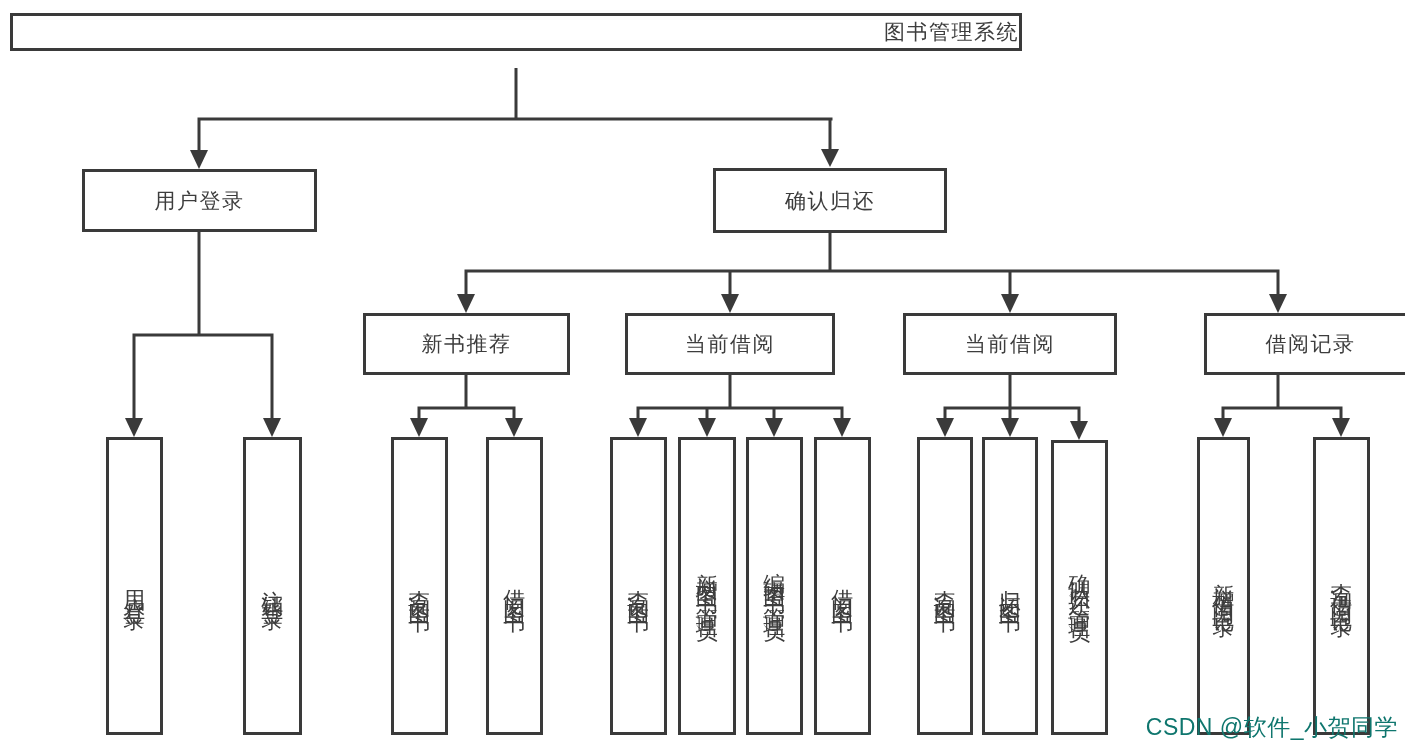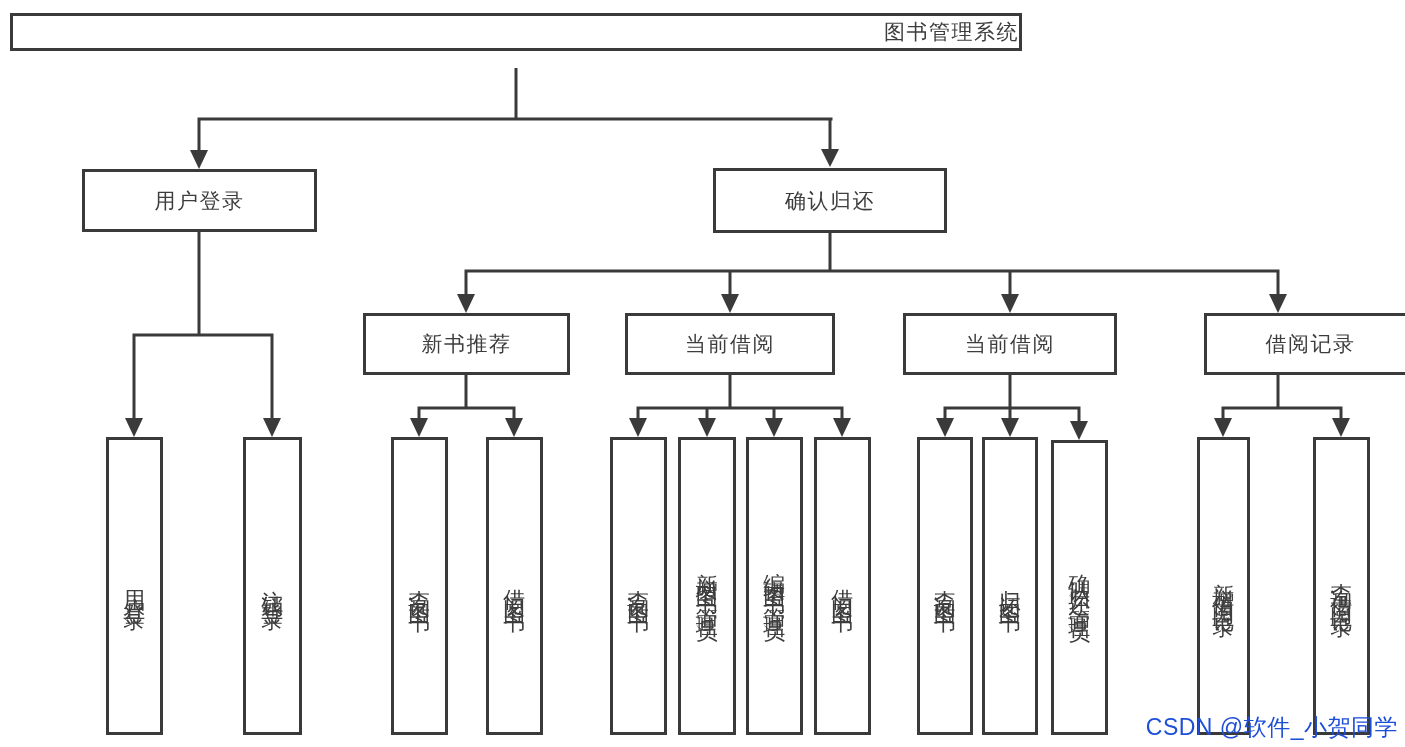--- a/index.html
+++ b/index.html
@@ -15,21 +15,21 @@
   }
   .node .label {
     color:#3d3d3d; font-size:21px; letter-spacing:1.5px; white-space:nowrap;
   }
   .node.v .label {
     writing-mode:vertical-rl; text-orientation:mixed;
     font-size:22px; letter-spacing:7px; line-height:1.15; white-space:normal;
   }
   #watermark {
     position:absolute; right:7px; bottom:4px; z-index:5;
-    color:#1d4ed8; font-size:23px; letter-spacing:0.5px; white-space:nowrap;
+    color:#0f766e; font-size:23px; letter-spacing:0.5px; white-space:nowrap;
   }
 </style>
 </head>
 <body>
 
 <div id="stage">
 
   <svg id="connectors" width="1405" height="747" viewBox="0 0 1405 747">
     <path fill="none" stroke="#3a3a3a" stroke-width="3" d="
       M516,68 V120.5

